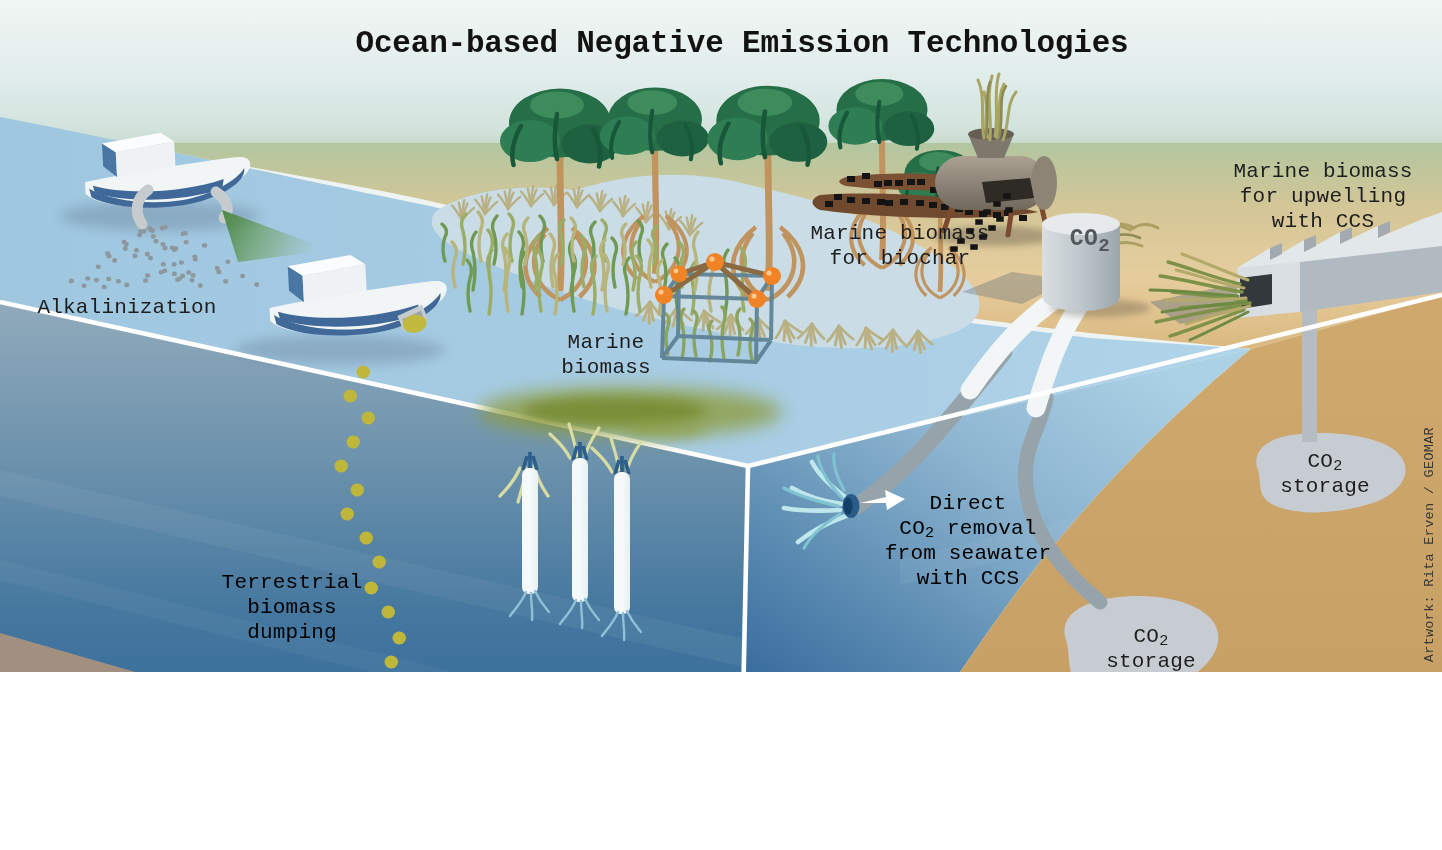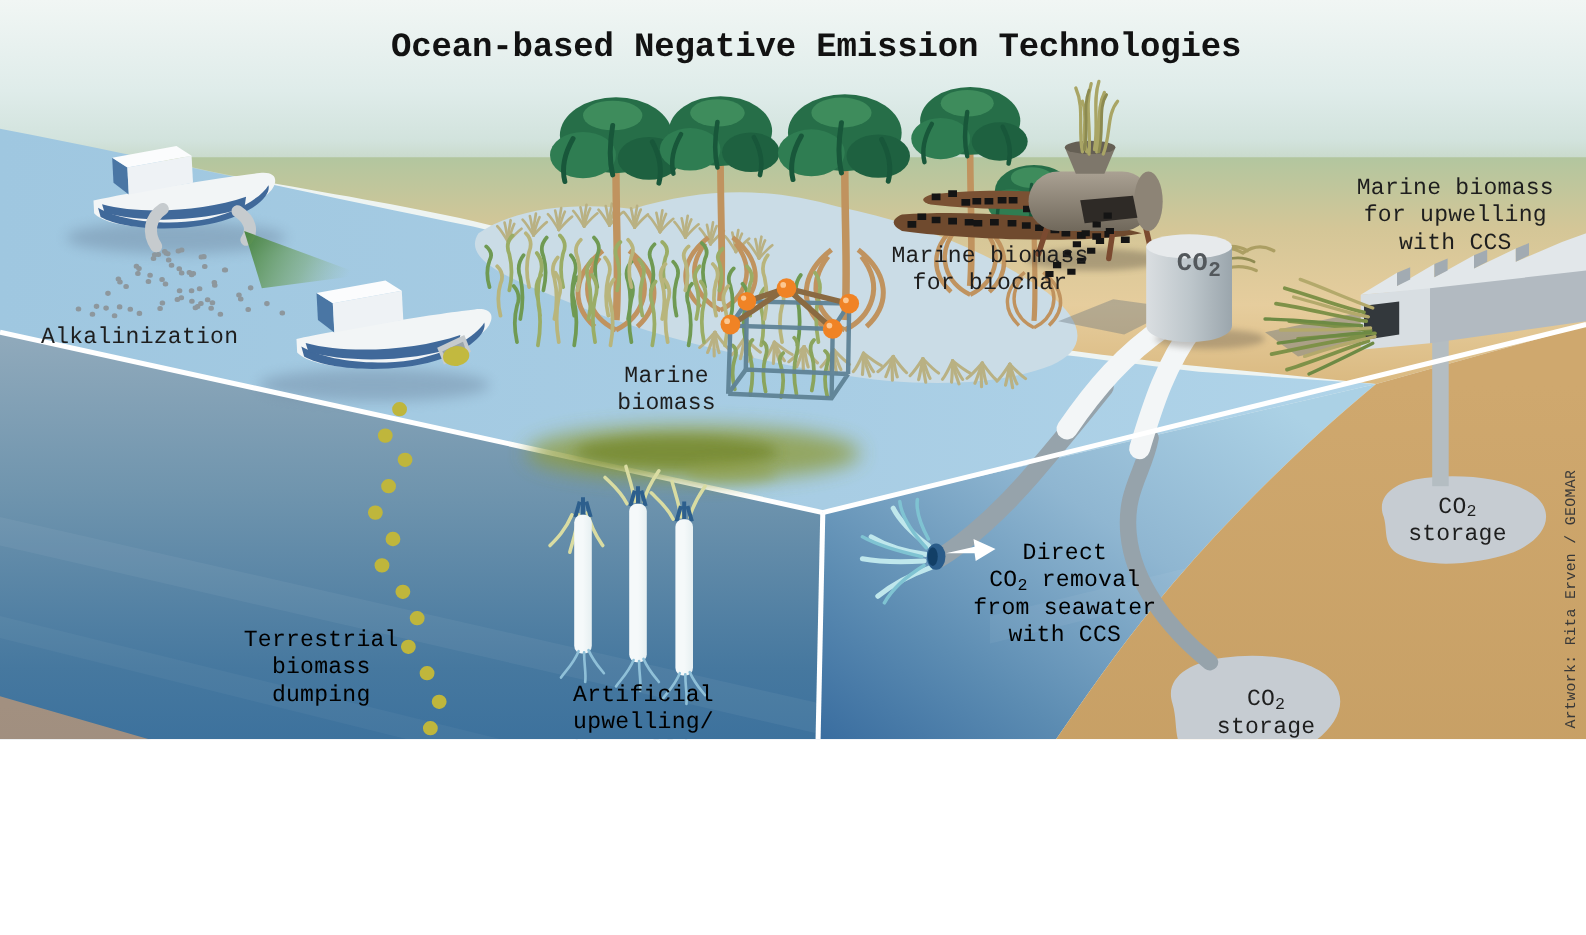--- a/index.html
+++ b/index.html
@@ -376,19 +376,14 @@
   </div>
   <div class="label" style="left:1151px;top:624px;">
     <span class="ln"><span>CO</span><sub>2</sub></span>
     <span class="ln">storage</span>
   </div>
   <div class="label light" style="left:292px;top:570px;">
     <span class="ln">Terrestrial</span>
     <span class="ln">biomass</span>
     <span class="ln">dumping</span>
   </div>
-  <div class="label light" style="left:585px;top:620px;">
-    <span class="ln">Artificial</span>
-    <span class="ln">upwelling/</span>
-    <span class="ln">downwelling</span>
-  </div>
   <div id="credit">Artwork: Rita Erven / GEOMAR</div>
 </div>
 
 </body></html>

